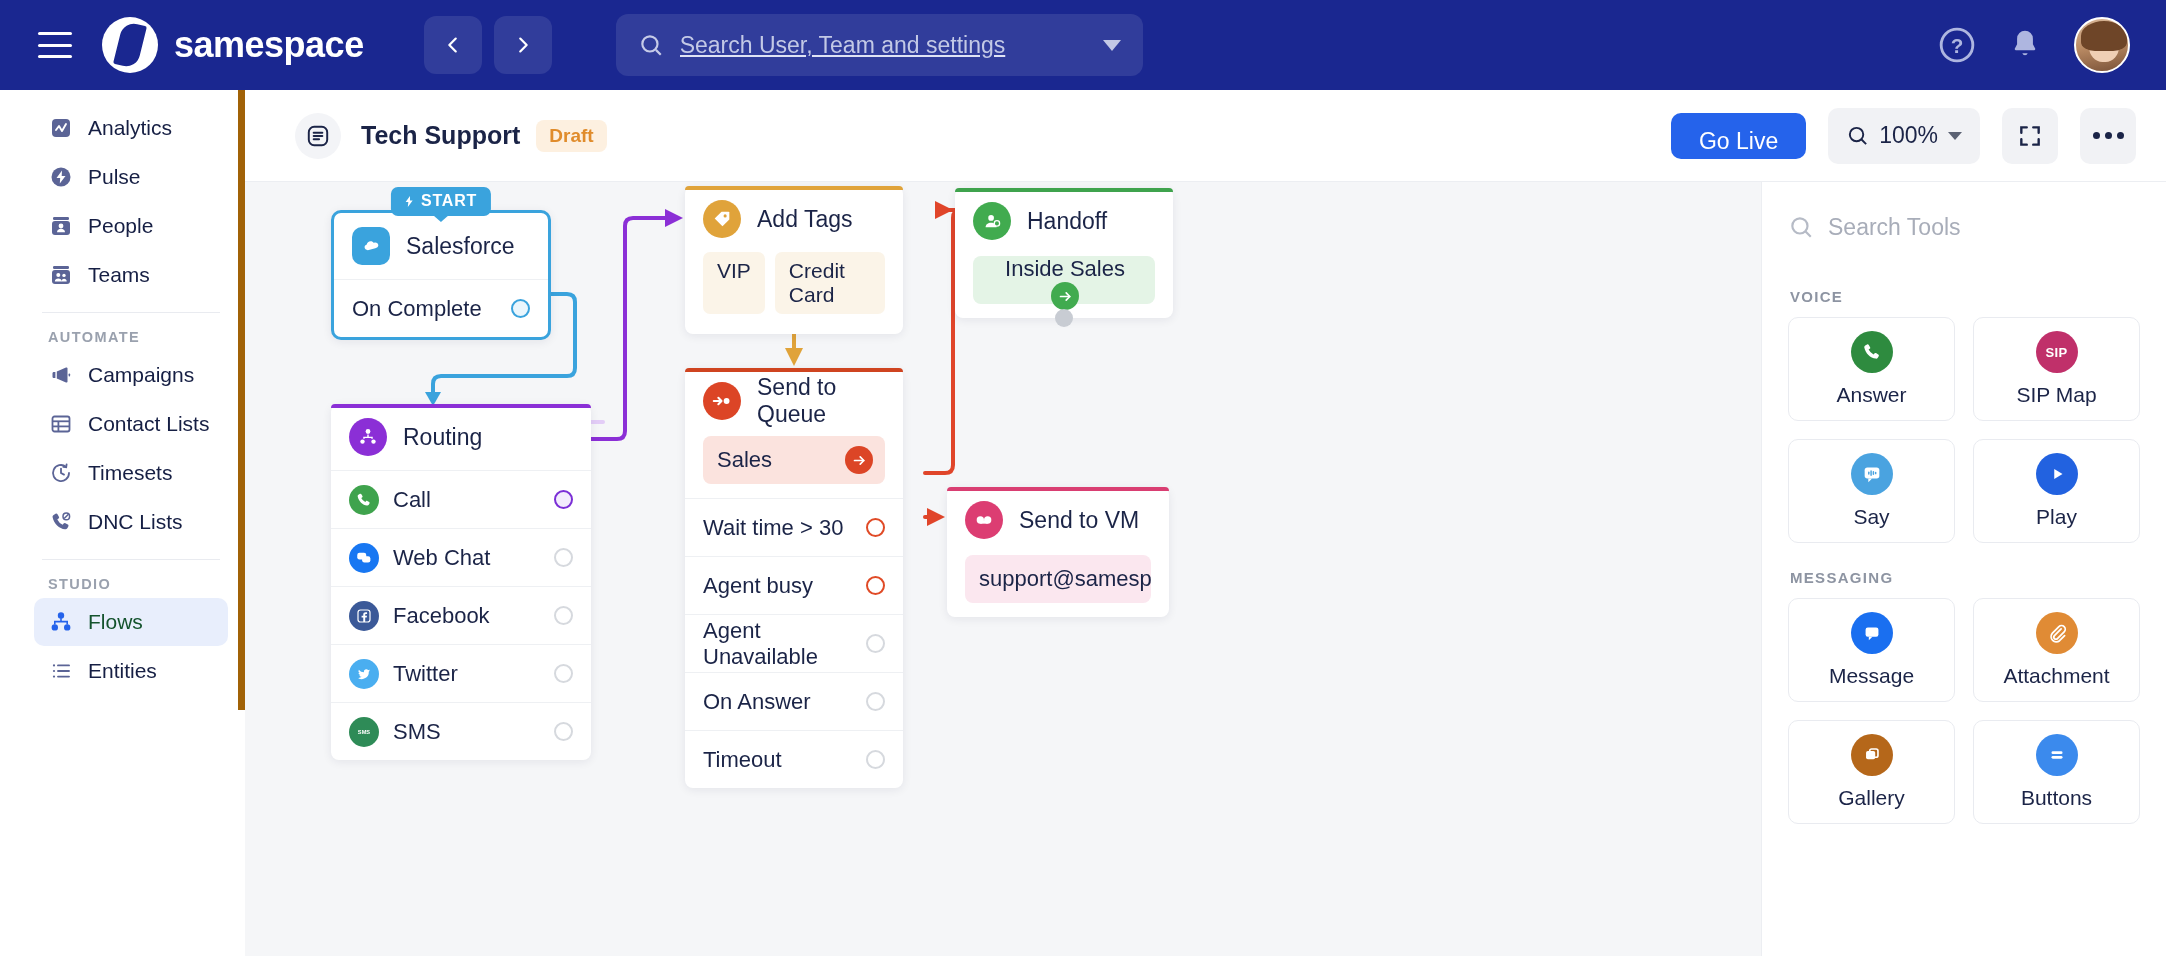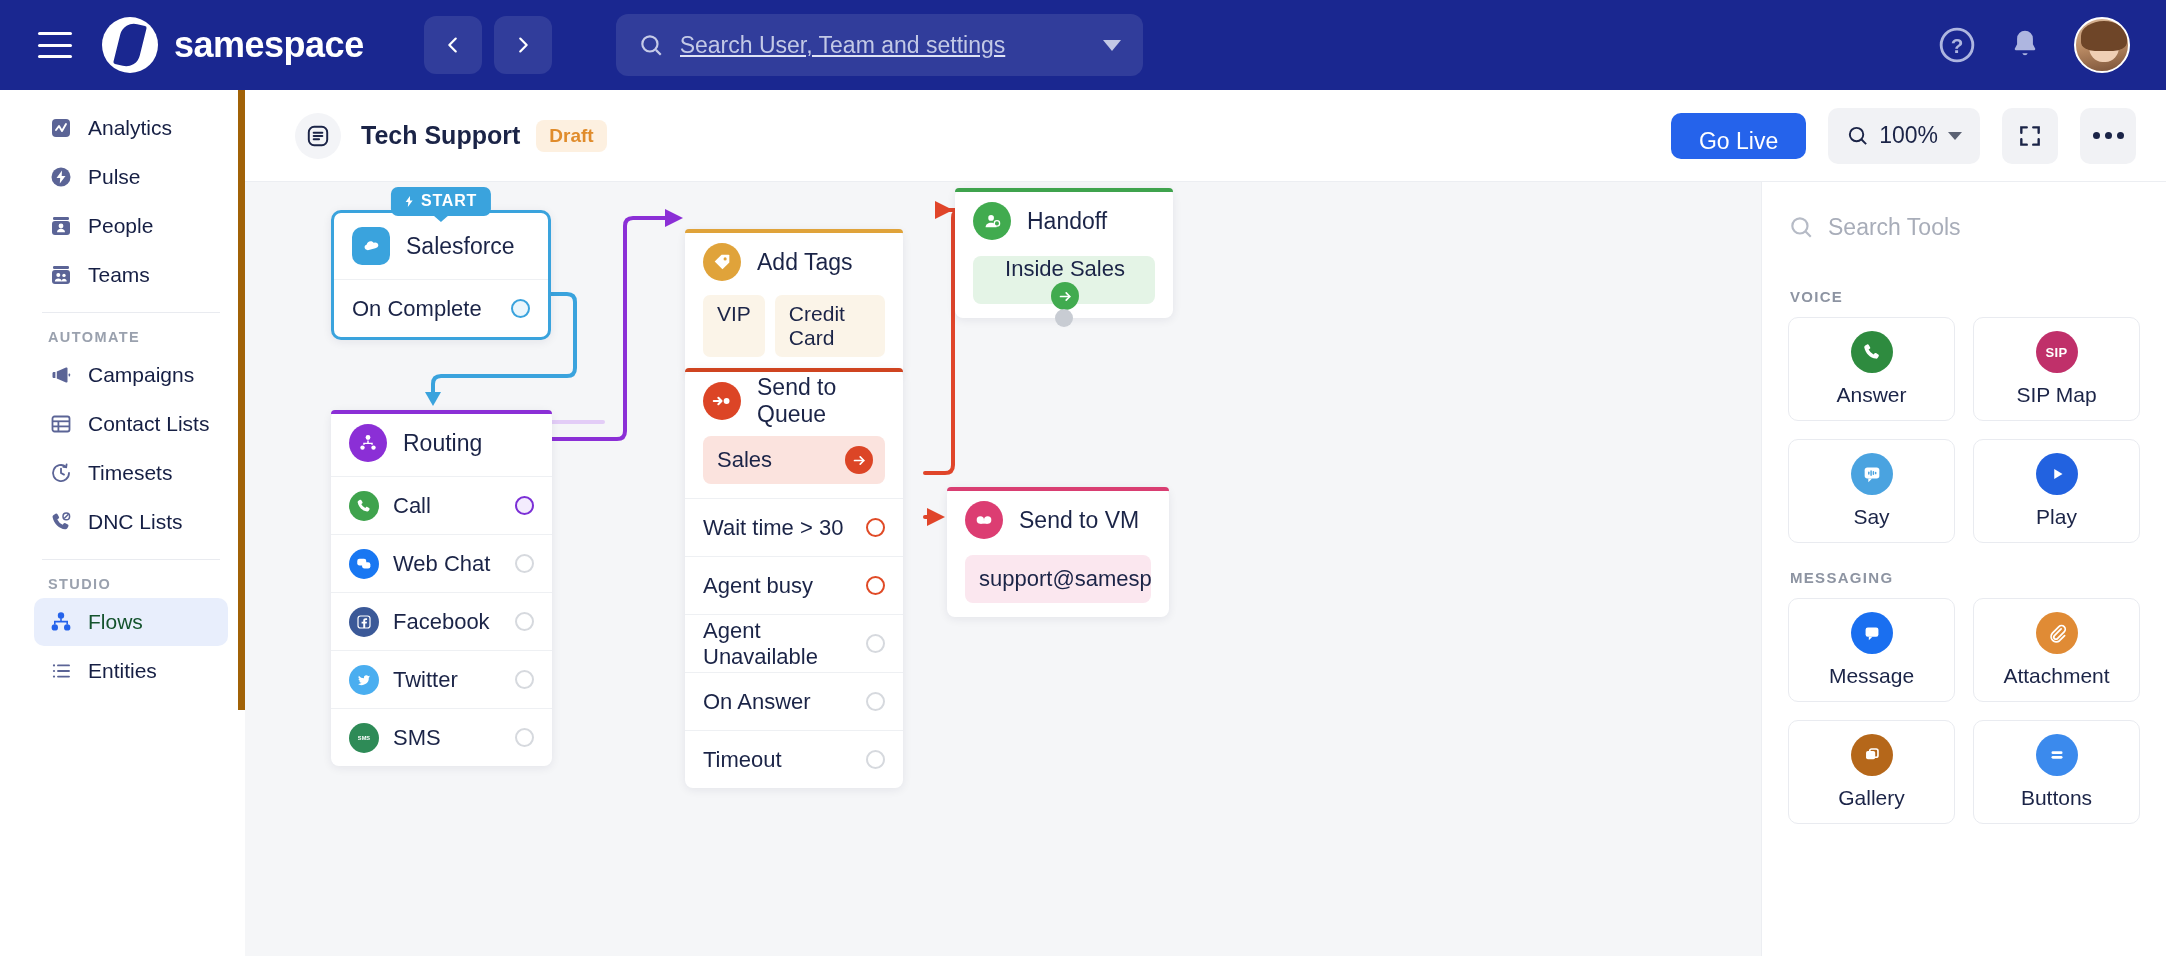--- a/index.html
+++ b/index.html
@@ -137,24 +137,24 @@
   
   #node-salesforce { left: 86px; width: 220px; top: 28px; border: 3px solid #3aa3dd; border-radius: 10px; text-align: center; }
   .start-pill {
     position: absolute; left: 50%; transform: translateX(-50%); top: -26px;
     background: #3aa3dd; color: #fff; font-size: 16px; font-weight: 700; letter-spacing: 0.8px;
     padding: 5px 14px 6px 12px; border-radius: 7px; display: flex; align-items: center; gap: 5px;
   }
   .start-pill::after { content:""; position:absolute; left:50%; transform:translateX(-50%); bottom:-6px; width:0; height:0; border-left:8px solid transparent; border-right:8px solid transparent; border-top:7px solid #3aa3dd; }
 
   
-  #node-routing { left: 86px; width: 221px; top: 228px; }
-
-  
-  #node-addtags { left: 440px; width: 218px; top: 4px; margin-top: 43px; }
+  #node-routing { left: 86px; width: 260px; top: 222px; }
+
+  
+  #node-addtags { left: 440px; width: 218px; top: 4px; }
   .tags-row { display: flex; gap: 10px; padding: 0 18px 20px 18px; }
   .tag-chip { background: #fbf4e8; color: #1b2447; font-size: 21px; padding: 7px 14px; border-radius: 7px; }
 
   
   #node-queue { left: 440px; width: 218px; top: 186px; }
   .value-pill {
     margin: 2px 18px 14px 18px; height: 48px; border-radius: 8px; display: flex;
     align-items: center; justify-content: space-between; padding: 0 12px 0 14px; font-size: 22px;
   }
   .pill-arrow { width: 28px; height: 28px; border-radius: 50%; display: flex; align-items: center; justify-content: center; flex: none; }

